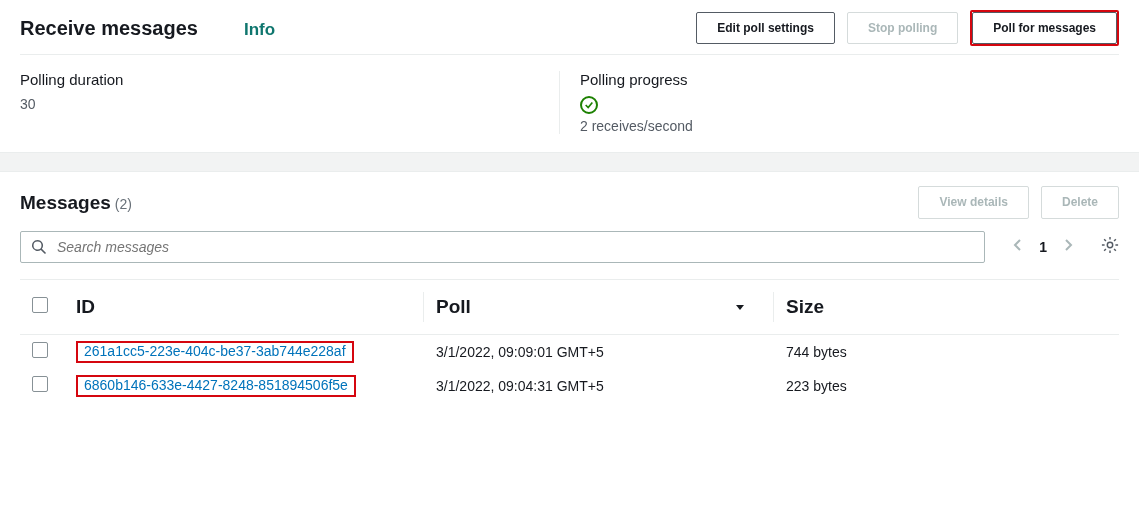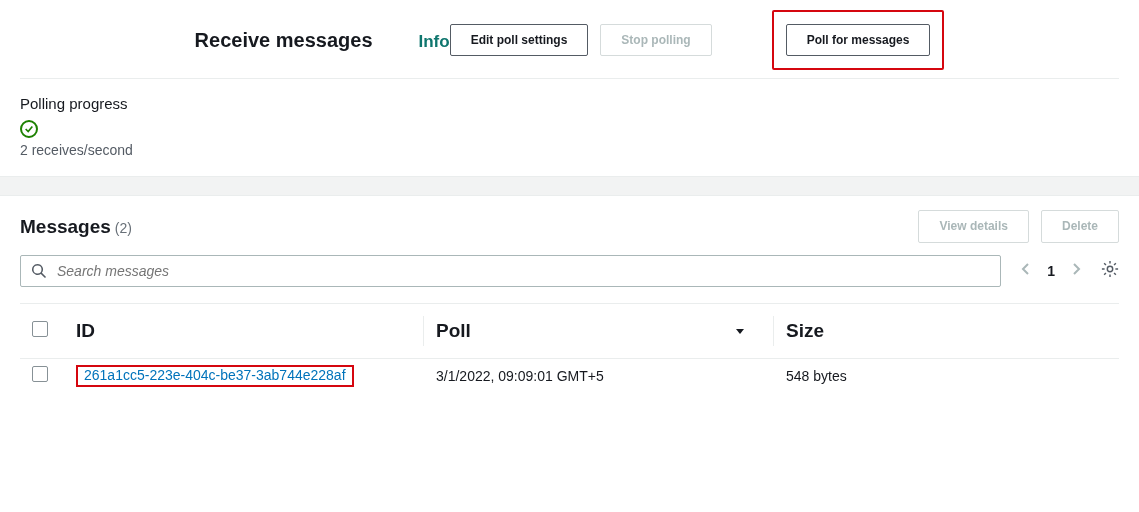--- a/index.html
+++ b/index.html
@@ -8,21 +8,21 @@
     font-family: "Amazon Ember", "Helvetica Neue", Arial, sans-serif;
     font-size: 14px;
     color: #16191f;
     background: #fff;
     width: 1139px;
   }
   .panel { padding: 4px 20px 0 20px; }
   .header-row {
     display: flex;
     align-items: center;
-    justify-content: center;
+    justify-content: space-between;
     padding: 6px 0 8px 0;
   }
   .header-left { display: flex; align-items: baseline; gap: 14px; }
   .page-title { font-size: 20px; font-weight: 700; }
   .info-link { color: #0f766e; font-size: 17px; font-weight: 600; cursor: pointer; padding-left: 32px; }
   .header-right { display: flex; gap: 12px; align-items: center; }
   .btn {
     border: 1px solid #545b64;
     background: #fff;
     color: #16191f;
@@ -31,21 +31,21 @@
     padding: 8px 20px;
     border-radius: 2px;
     cursor: pointer;
     line-height: 1.2;
   }
   .btn.disabled {
     border-color: #d5dbdb;
     color: #aab7b8;
     cursor: default;
   }
-  .highlight-red { border: 2px solid #d5060f; padding: 12px; border-radius: 2px; display: inline-block; margin-left: 48px; }
+  .highlight-red { border: 2px solid #d5060f; padding: 0; border-radius: 2px; display: inline-block; }
   .highlight-red-pad { border: 2px solid #d5060f; padding: 0px 6px 2px 6px; display: inline-block; }
   .stats-row {
     display: flex;
     border-top: 1px solid #eaeded;
     padding-top: 16px;
     padding-bottom: 18px;
   }
   .stat {
     flex: 1;
     border-right: 1px solid #eaeded;
@@ -62,21 +62,21 @@
   }
   .progress-ok svg { width: 10px; height: 10px; }
   .section-bar { height: 20px; background: #f2f3f3; border-top:1px solid #eaeded; border-bottom:1px solid #eaeded; margin: 0 -20px; }
   .messages-header {
     display: flex; justify-content: space-between; align-items: center;
     padding: 14px 0 12px 0;
   }
   .messages-title { font-size: 19px; font-weight: 700; }
   .messages-count { font-size: 14px; font-weight: 400; color: #687078; }
   .messages-actions { display:flex; gap: 12px; }
-  .search-row { display:flex; align-items:center; gap: 18px; padding-bottom: 10px; }
+  .search-row { display:flex; align-items:center; gap: 26px; padding-bottom: 10px; }
   .search-box {
     flex: 1;
     display:flex; align-items:center;
     border: 1px solid #aab7b8;
     border-radius: 2px;
     padding: 6px 10px;
   }
   .search-box input {
     border: none; outline: none; flex:1;
     font-size: 14px; font-style: italic; color: #687078;
@@ -129,20 +129,24 @@
     <div class="header-right">
       <button class="btn">Edit poll settings</button>
       <button class="btn disabled">Stop polling</button>
       <span class="highlight-red">
         <button class="btn">Poll for messages</button>
       </span>
     </div>
   </div>
 
   <div class="stats-row">
+    <div class="stat">
+      <div class="stat-label">Polling duration</div>
+      <div class="stat-value">30</div>
+    </div>
     <div class="stat">
       <div class="stat-label">Polling progress</div>
       <div class="progress-ok">
         <svg viewBox="0 0 12 12">
             <path d="M2 6 L5 9 L10 3" stroke="#1d8102" stroke-width="2" fill="none"></path>
           </svg>
       </div>
       <div class="stat-value">2 receives/second</div>
     </div>
   </div>
@@ -206,18 +210,28 @@
     </thead>
     <tbody>
       <tr>
         <td><span class="checkbox"></span></td>
         <td>
           <span class="highlight-red-pad">
             <a class="id-link">261a1cc5-223e-404c-be37-3ab744e228af</a>
           </span>
         </td>
         <td>3/1/2022, 09:09:01 GMT+5</td>
-        <td>548 bytes</td>
+        <td>744 bytes</td>
+      </tr>
+      <tr>
+        <td><span class="checkbox"></span></td>
+        <td>
+          <span class="highlight-red-pad">
+            <a class="id-link">6860b146-633e-4427-8248-851894506f5e</a>
+          </span>
+        </td>
+        <td>3/1/2022, 09:04:31 GMT+5</td>
+        <td>223 bytes</td>
       </tr>
     </tbody>
   </table>
 
 </div>
 
 </body></html>

